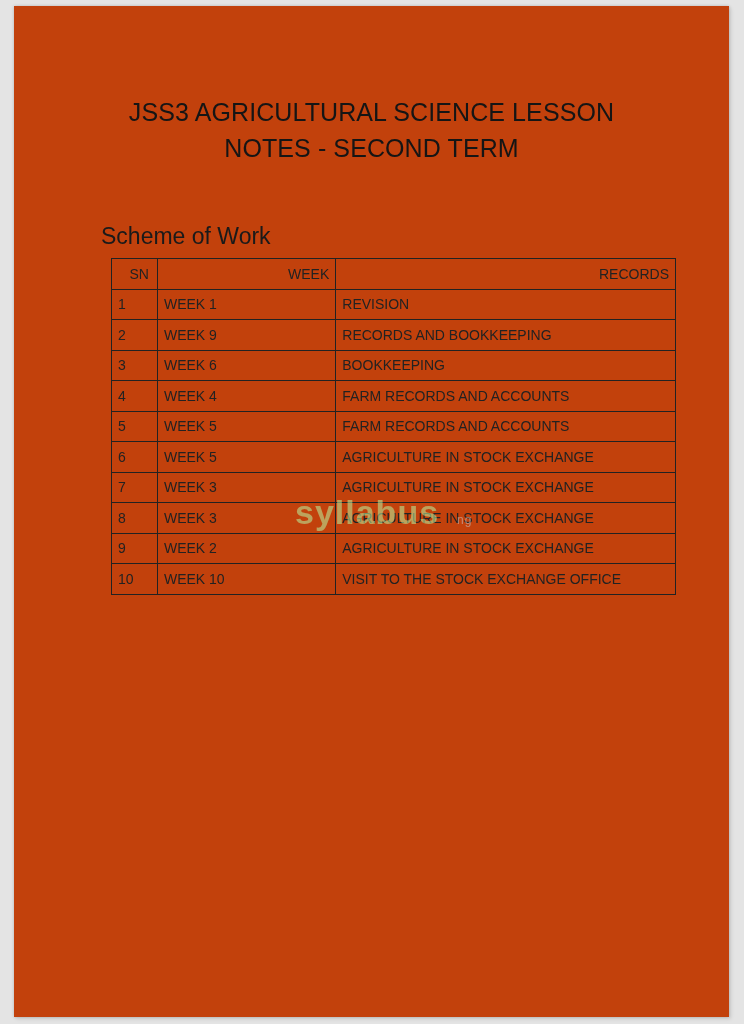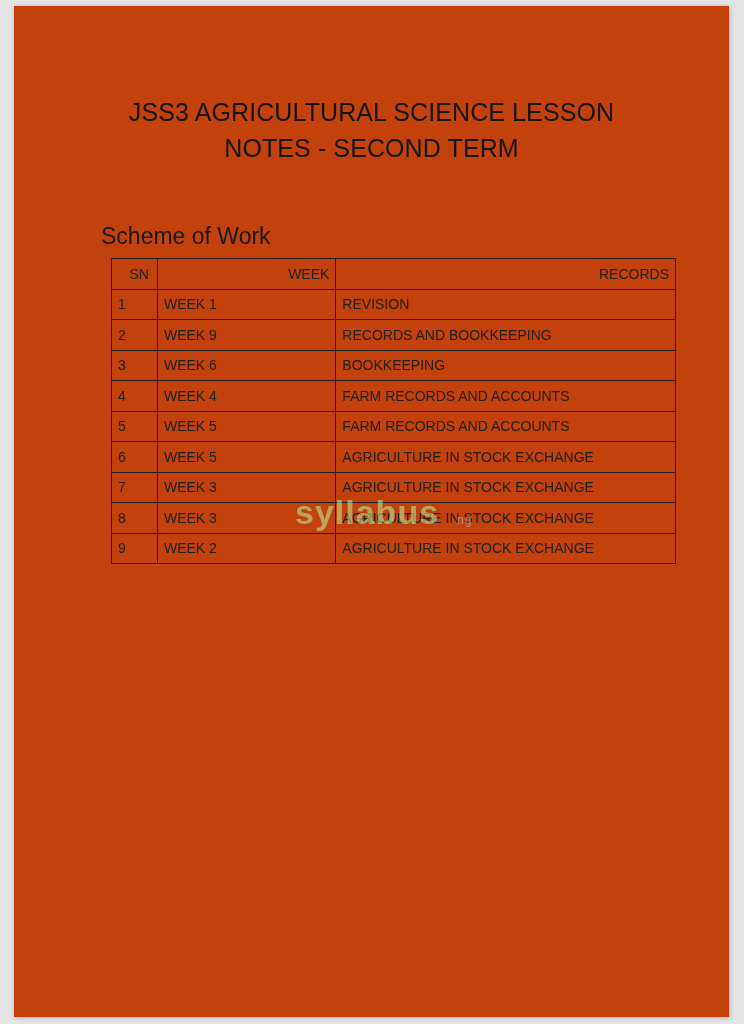--- a/index.html
+++ b/index.html
@@ -105,17 +105,22 @@
         <tr>
           <td>8</td>
           <td>WEEK 3</td>
           <td>AGRICULTURE IN STOCK EXCHANGE</td>
         </tr>
         <tr>
           <td>9</td>
           <td>WEEK 2</td>
           <td>AGRICULTURE IN STOCK EXCHANGE</td>
         </tr>
+        <tr>
+          <td>10</td>
+          <td>WEEK 10</td>
+          <td>VISIT TO THE STOCK EXCHANGE OFFICE</td>
+        </tr>
       </tbody>
   </table>
 
   <div class="watermark"><span>syllabus</span><span class="ng">ng</span></div>
 </div>
 
 </body></html>

